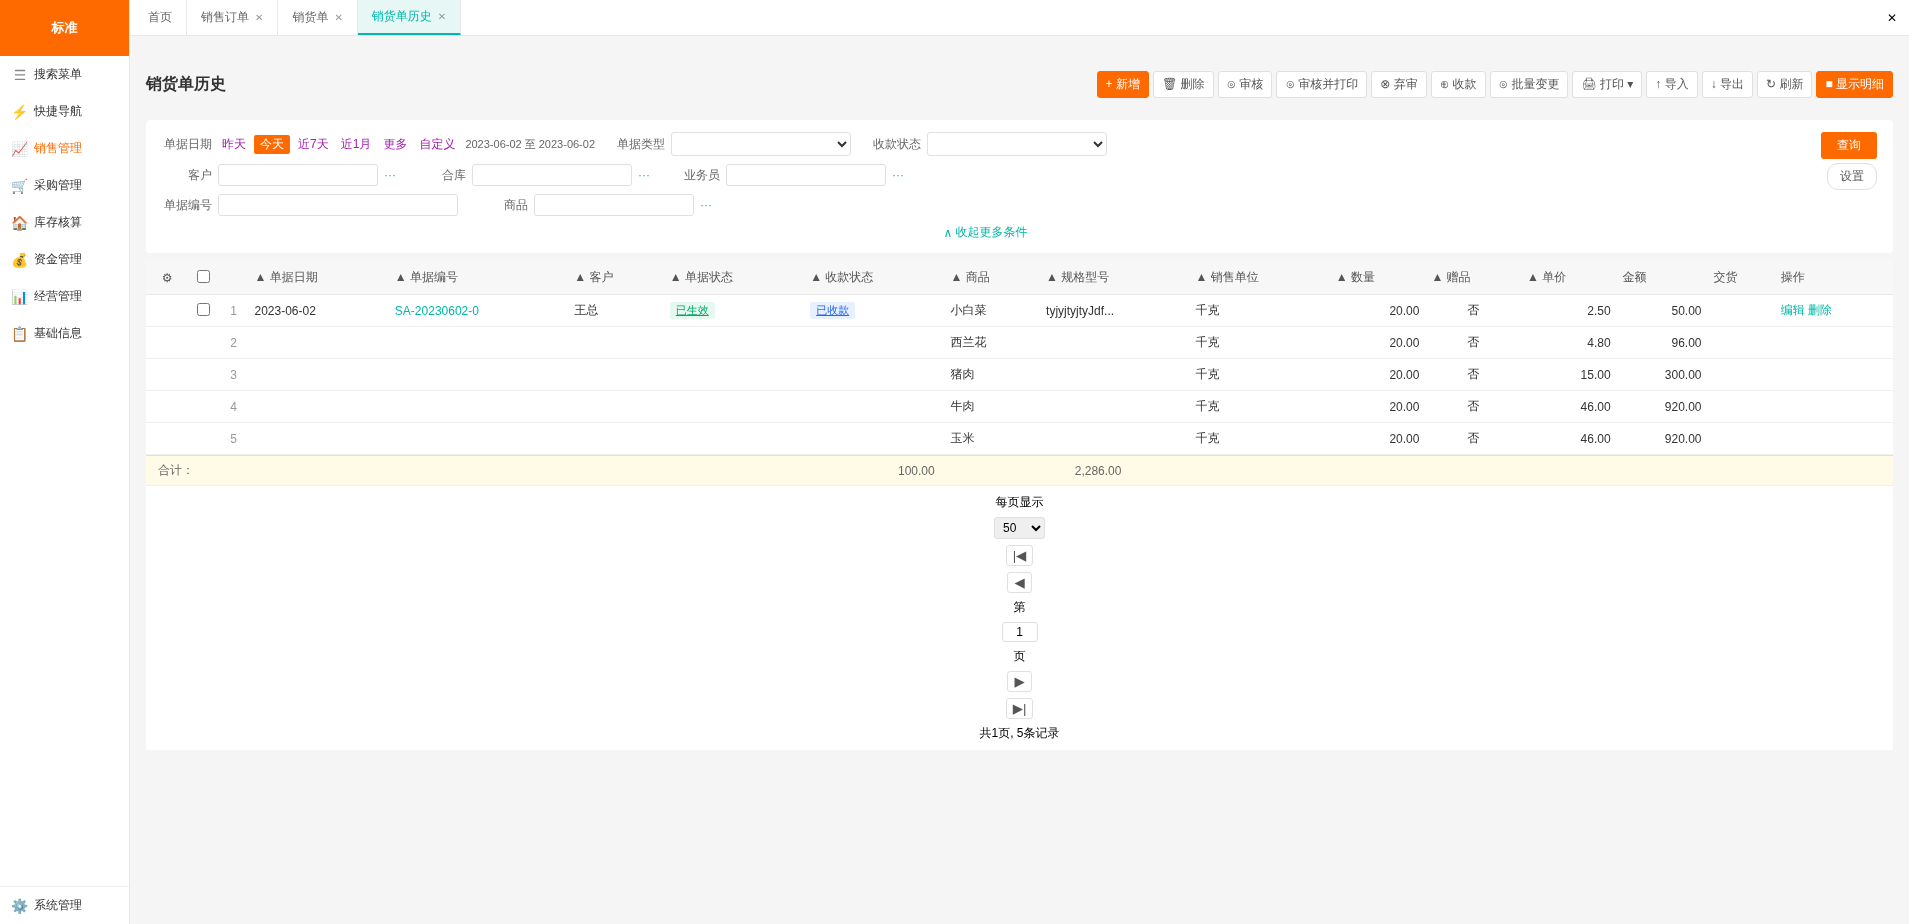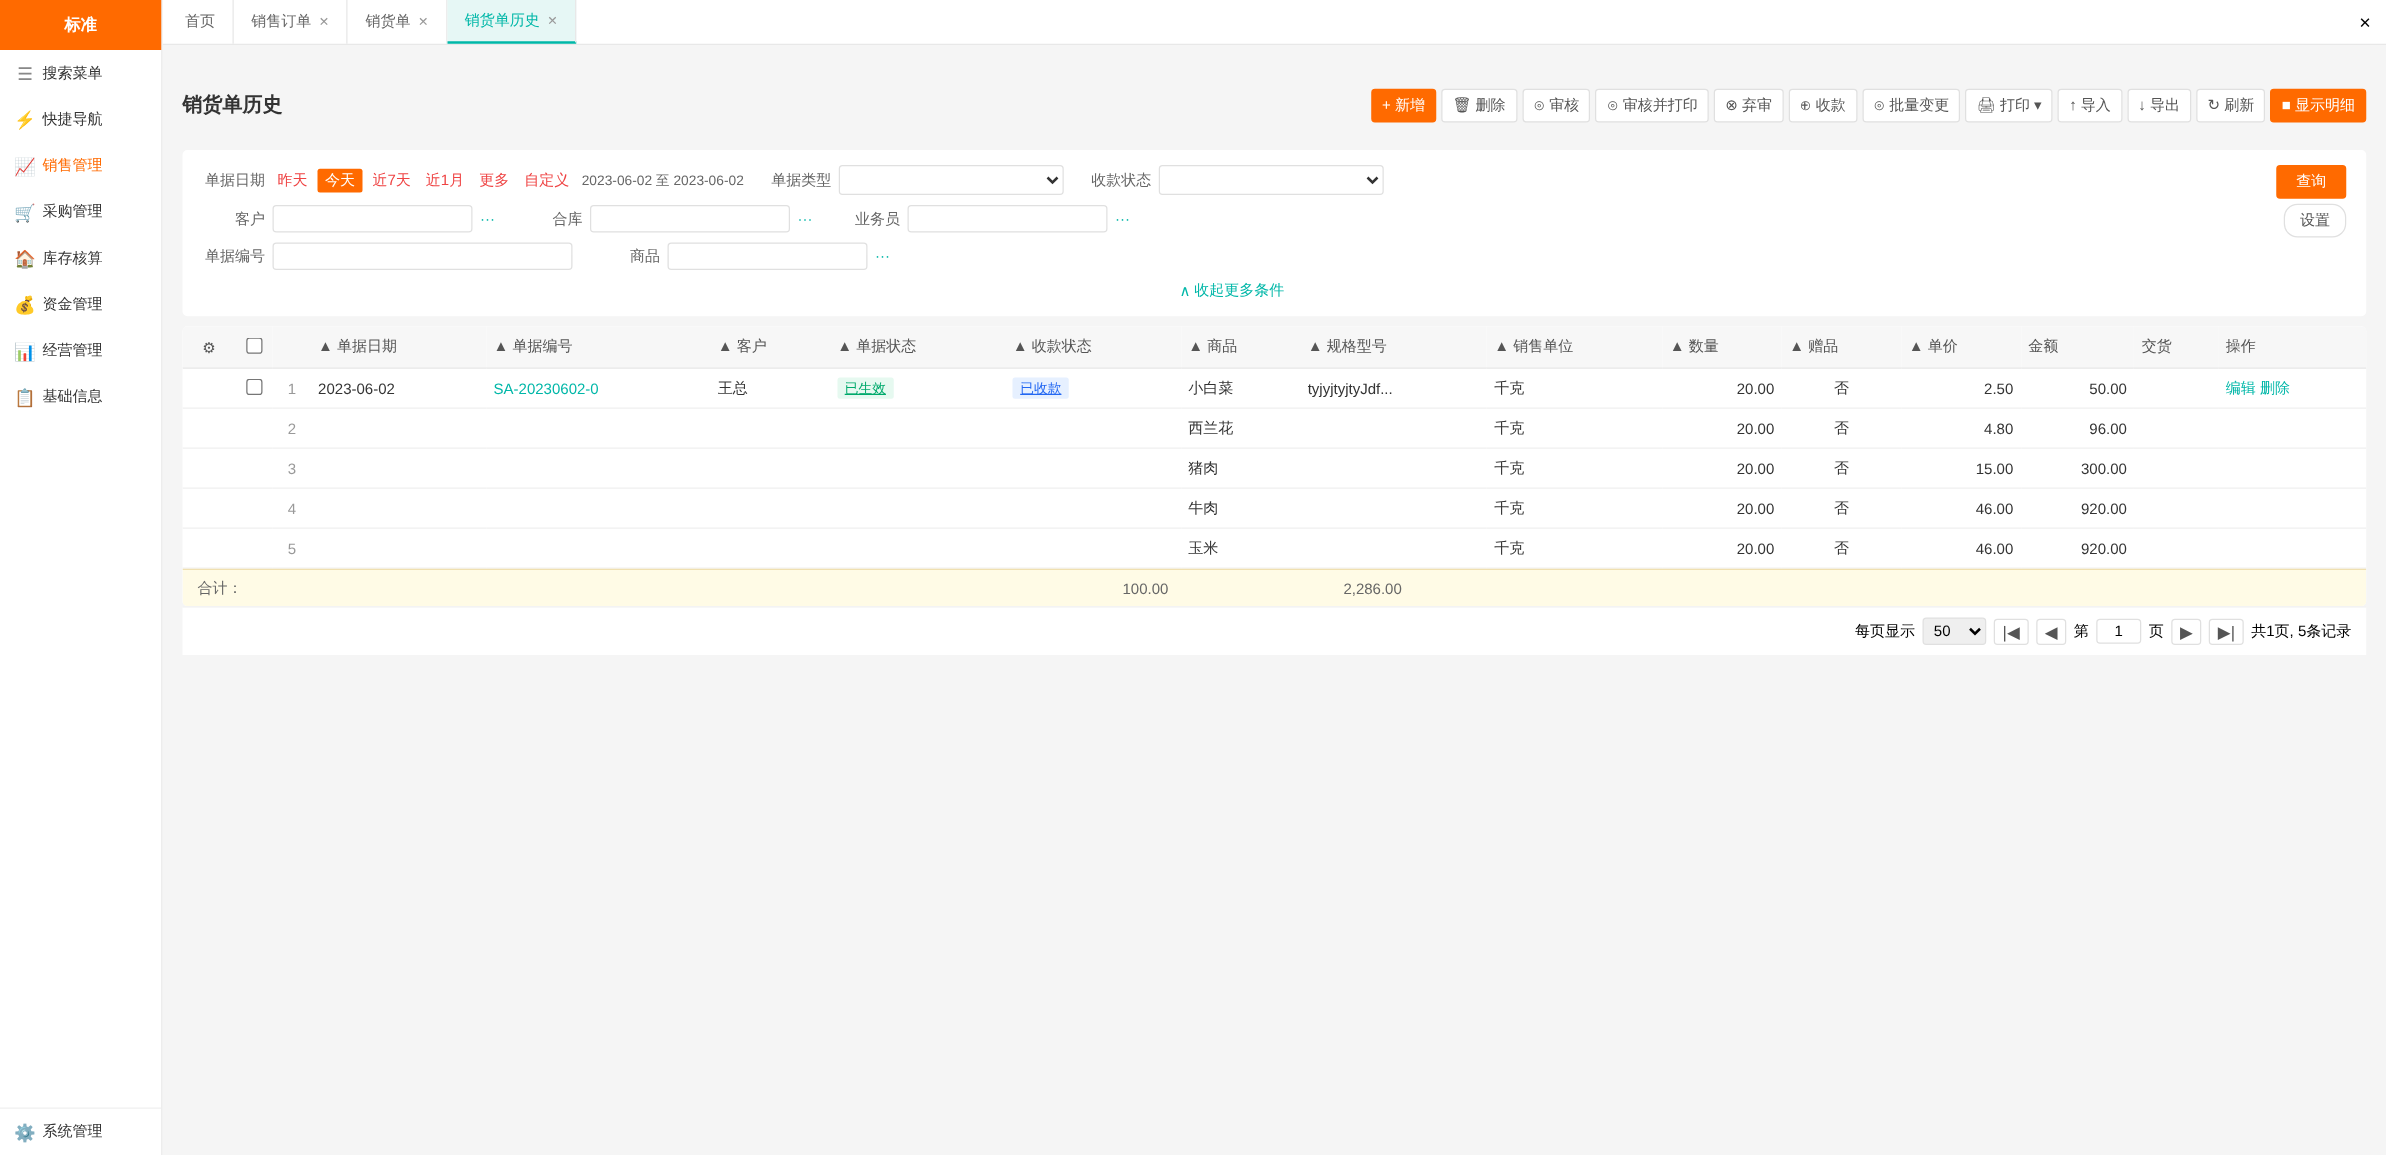--- a/index.html
+++ b/index.html
@@ -1,20 +1,20 @@
 <!DOCTYPE html>
 <html><head>
   <meta charset="utf-8">
   <style>
     * { box-sizing: border-box; margin: 0; padding: 0; }
     body { font-family: "Microsoft YaHei", Arial, sans-serif; font-size: 12px; background: #f5f5f5; display: flex; height: 924px; overflow: hidden; }
 
     
     .sidebar { width: 130px; background: #fff; border-right: 1px solid #e8e8e8; display: flex; flex-direction: column; height: 100%; }
-    .sidebar-logo { background: #ff6a00; height: 40px; display: flex; align-items: center; justify-content: center; color: #fff; font-size: 13px; font-weight: bold; }
+    .sidebar-logo { background: #ff6a00; height: 56px; display: flex; align-items: center; justify-content: center; color: #fff; font-size: 13px; font-weight: bold; }
     .sidebar-item { display: flex; align-items: center; padding: 10px 12px; cursor: pointer; color: #333; font-size: 12px; gap: 6px; }
     .sidebar-item.active { color: #ff6a00; }
     .sidebar-icon { width: 16px; height: 16px; display: inline-flex; align-items: center; justify-content: center; color: #888; font-size: 14px; }
     .sidebar-item.active .sidebar-icon { color: #ff6a00; }
     .sidebar-bottom { margin-top: auto; border-top: 1px solid #f0f0f0; }
 
     
     .main { flex: 1; display: flex; flex-direction: column; overflow: hidden; gap: 19px; }
 
     
@@ -36,21 +36,21 @@
     
     .filter-area { background: #fff; border-radius: 4px; padding: 12px 16px; margin-bottom: 8px; }
     .filter-row { display: flex; align-items: center; gap: 20px; margin-bottom: 8px; flex-wrap: wrap; }
     .filter-item { display: flex; align-items: center; gap: 6px; }
     .filter-label { color: #666; font-size: 12px; white-space: nowrap; min-width: 50px; text-align: right; }
     .filter-input { border: 1px solid #e0e0e0; border-radius: 3px; padding: 3px 8px; font-size: 12px; color: #333; width: 160px; outline: none; }
     .filter-select { border: 1px solid #e0e0e0; border-radius: 3px; padding: 3px 8px; font-size: 12px; color: #333; width: 180px; outline: none; cursor: pointer; background: #fff; }
     .filter-dots { color: #00b7a8; cursor: pointer; }
     .date-range { display: flex; align-items: center; gap: 4px; }
     .date-quick { display: flex; gap: 4px; align-items: center; }
-    .date-btn { color: #ef4444; cursor: pointer; font-size: 12px; padding: 1px 4px; }
+    .date-btn { color: #a21caf; cursor: pointer; font-size: 12px; padding: 1px 4px; }
     .date-btn.active { background: #ff6a00; color: #fff; border-radius: 2px; padding: 1px 6px; }
     .date-value { color: #666; font-size: 11px; }
     .filter-collapse { display: flex; align-items: center; justify-content: center; color: #00b7a8; cursor: pointer; font-size: 12px; gap: 3px; margin-top: 4px; }
 
     
     .query-btn { background: #ff6a00; color: #fff; border: none; border-radius: 3px; padding: 5px 16px; cursor: pointer; font-size: 12px; text-align: center; }
     .set-btn { background: #fff; color: #555; border: 1px solid #e0e0e0; border-radius: 11px; padding: 4px 12px; cursor: pointer; font-size: 12px; }
 
     
     .table-wrap { background: #fff; border-radius: 4px; overflow: auto; }
@@ -60,21 +60,21 @@
     .badge { display: inline-block; padding: 1px 6px; border-radius: 2px; font-size: 11px; text-decoration: underline; }
     .badge-green { background: #e6f9f0; color: #00aa6c; }
     .badge-blue { background: #e6f0ff; color: #2468f2; }
     .action-link { color: #00b7a8; cursor: pointer; font-size: 12px; }
 
     
     .table-footer { background: #fffbe6; padding: 6px 12px; display: flex; align-items: center; border-top: 1px solid #f0e0b0; font-size: 12px; color: #666; }
     .total-label { min-width: 40px; }
 
     
-    .pagination { display: flex; align-items: center; justify-content: flex-end; padding: 8px 12px; background: #fff; border-top: 1px solid #f0f0f0; gap: 6px; font-size: 12px; }
+    .pagination { display: flex; align-items: center; justify-content: flex-end; padding: 8px 12px; background: #fff; border-top: 1px solid #f0f0f0; gap: 6px; font-size: 12px; flex-direction: column; }
     .page-btn { border: 1px solid #e0e0e0; background: #fff; border-radius: 3px; padding: 2px 6px; cursor: pointer; color: #555; }
     .page-input { width: 36px; border: 1px solid #e0e0e0; border-radius: 3px; text-align: center; padding: 2px 0; font-size: 12px; }
     .page-select { border: 1px solid #e0e0e0; border-radius: 3px; padding: 2px 4px; font-size: 12px; }
 
     
     .filter-right { display: flex; flex-direction: column; gap: 4px; align-items: flex-end; margin-left: auto; }
 
     .checkbox-col { width: 30px; text-align: center; }
     .num-col { width: 30px; text-align: center; color: #999; }
 

